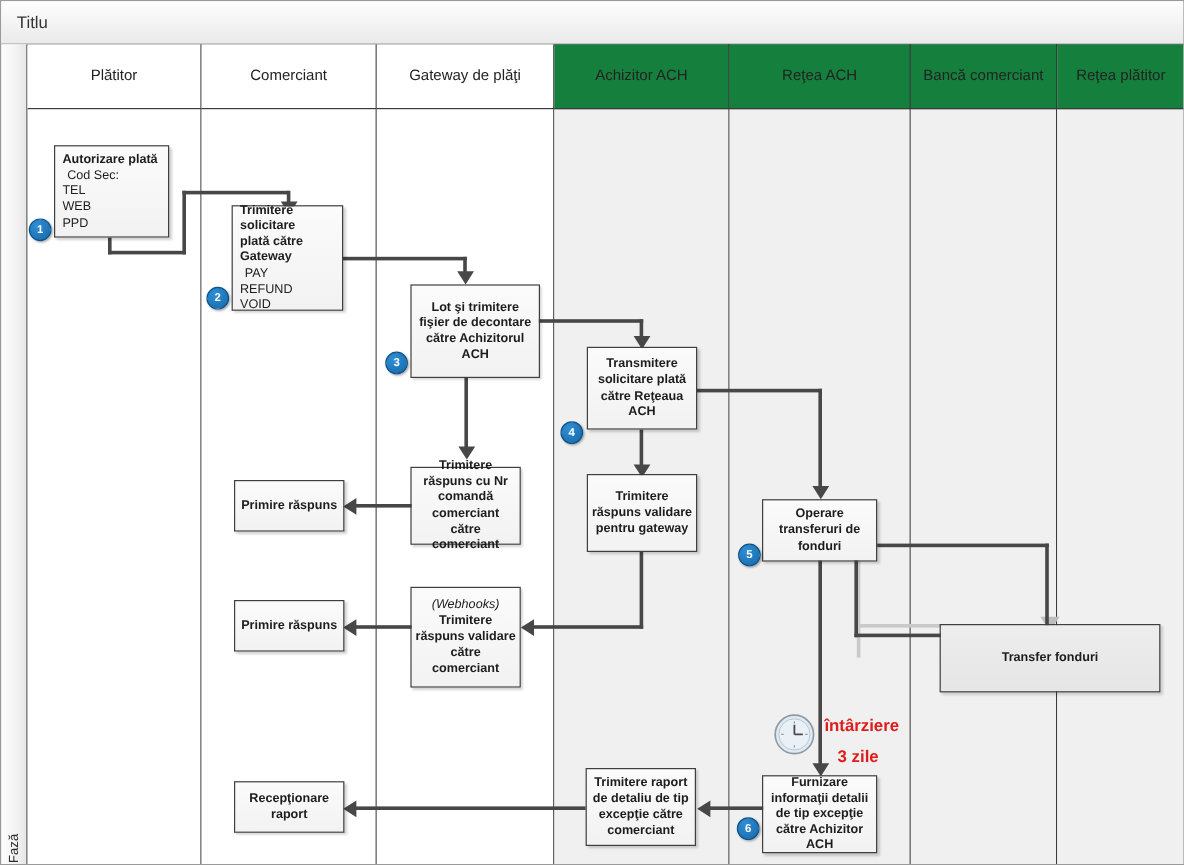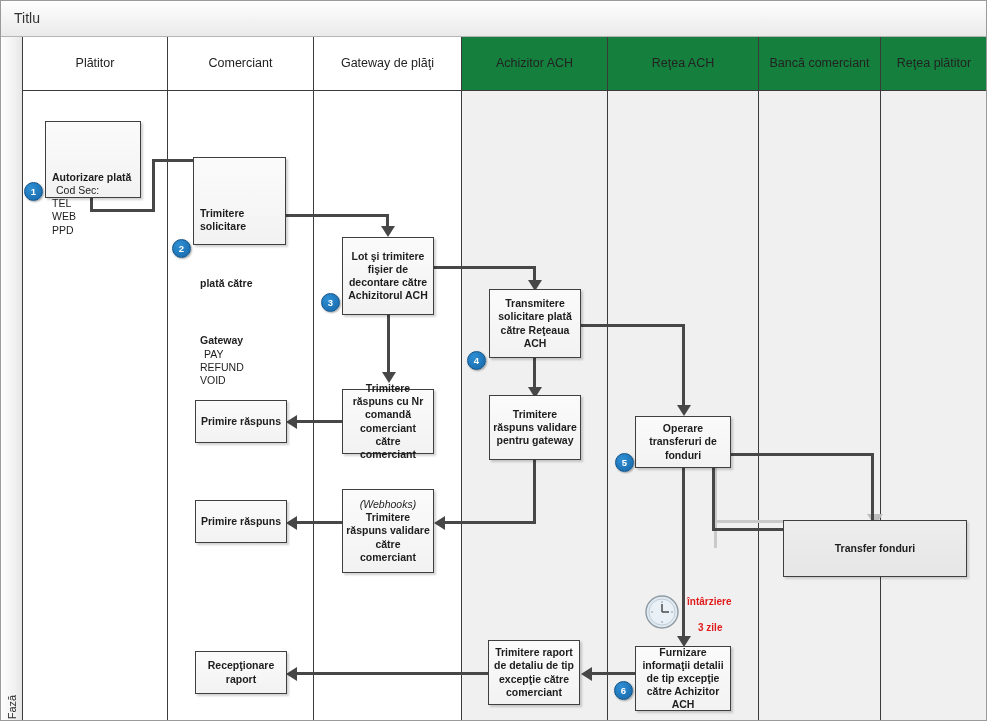--- a/index.html
+++ b/index.html
@@ -44,21 +44,21 @@
   
   .node{position:absolute;box-sizing:border-box;border:1px solid #3f3f3f;
         background:linear-gradient(to bottom,#fbfbfb 0%,#f2f2f2 100%);
         box-shadow:2px 2px 2px rgba(0,0,0,.18);
         display:flex;align-items:center;justify-content:center;
         text-align:center;font-size:10.5px;font-weight:bold;color:#1d1d1d;
         line-height:1.25;padding:2px 3px;z-index:5;}
   .node .inner{width:100%;}
   .node.left{align-items:flex-start;justify-content:flex-start;text-align:left;padding:5px 6px;}
   .node.left .inner{font-weight:normal;}
-  .node.left .hl{font-weight:bold;margin-top:44px;}
+  .node.left .hl{font-weight:bold;}
   .node.biggray{background:linear-gradient(to bottom,#ededed 0%,#e6e6e6 100%);
         box-shadow:2px 2px 2px rgba(0,0,0,.15);}
   .it{font-style:italic;font-weight:normal;}
 
   
   .seg{position:absolute;background:#474747;z-index:3;}
   .seg.gray{background:#c9c9c9;z-index:2;}
   .arw{position:absolute;width:0;height:0;z-index:4;}
   .arw.dn{border-left:7px solid transparent;border-right:7px solid transparent;border-top:11px solid #474747;}
   .arw.lf{border-top:7px solid transparent;border-bottom:7px solid transparent;border-right:11px solid #474747;}
@@ -67,21 +67,21 @@
 
   
   .badge{position:absolute;width:17px;height:17px;border-radius:50%;
          background:radial-gradient(circle at 35% 30%,#2f8fd4,#1567a8);
          border:1px solid #0d5187;color:#fff;font-size:9.5px;font-weight:bold;
          display:flex;align-items:center;justify-content:center;
          box-shadow:1px 1px 2px rgba(0,0,0,.35);z-index:9;}
 
   
   #clock{position:absolute;z-index:6;}
-  .redtxt{position:absolute;color:#e01b1b;font-size:10px;font-weight:bold;z-index:7;}
+  .redtxt{position:absolute;color:#e01b1b;font-size:14px;font-weight:bold;z-index:7;}
 </style>
 </head>
 <body>
 
 <div id="root">
 
   <div id="titlebar">
     <div class="t">Titlu</div>
   </div>
 
@@ -180,33 +180,33 @@
     <div class="inner">
       <div class="hl">Autorizare plată</div>
       <div style="padding-left:4px;">Cod Sec:</div>
       <div>TEL</div>
       <div>WEB</div>
       <div>PPD</div>
     </div>
   </div>
   <div class="badge" style="left:23px;top:181px;">1</div>
 
-  <div class="node left" style="left:192px;top:156px;width:93px;height:88px;">
+  <div class="node left" style="left:192px;top:170px;width:93px;height:88px;align-items:center;">
     <div class="inner">
       <div class="hl">Trimitere solicitare</div>
       <div class="hl">plată către</div>
       <div class="hl">Gateway</div>
       <div style="padding-left:4px;">PAY</div>
       <div>REFUND</div>
       <div>VOID</div>
     </div>
   </div>
   <div class="badge" style="left:171px;top:238px;">2</div>
 
-  <div class="node" style="left:341px;top:236px;width:92px;height:78px;">
+  <div class="node" style="left:341px;top:236px;width:108px;height:78px;">
     <div class="inner">Lot şi trimitere fişier de decontare către Achizitorul ACH</div>
   </div>
   <div class="badge" style="left:320px;top:292px;">3</div>
 
   <div class="node" style="left:488px;top:288px;width:92px;height:69px;">
     <div class="inner">Transmitere solicitare plată către Reţeaua ACH</div>
   </div>
   <div class="badge" style="left:466px;top:350px;">4</div>
 
   <div class="node" style="left:341px;top:388px;width:92px;height:65px;">

